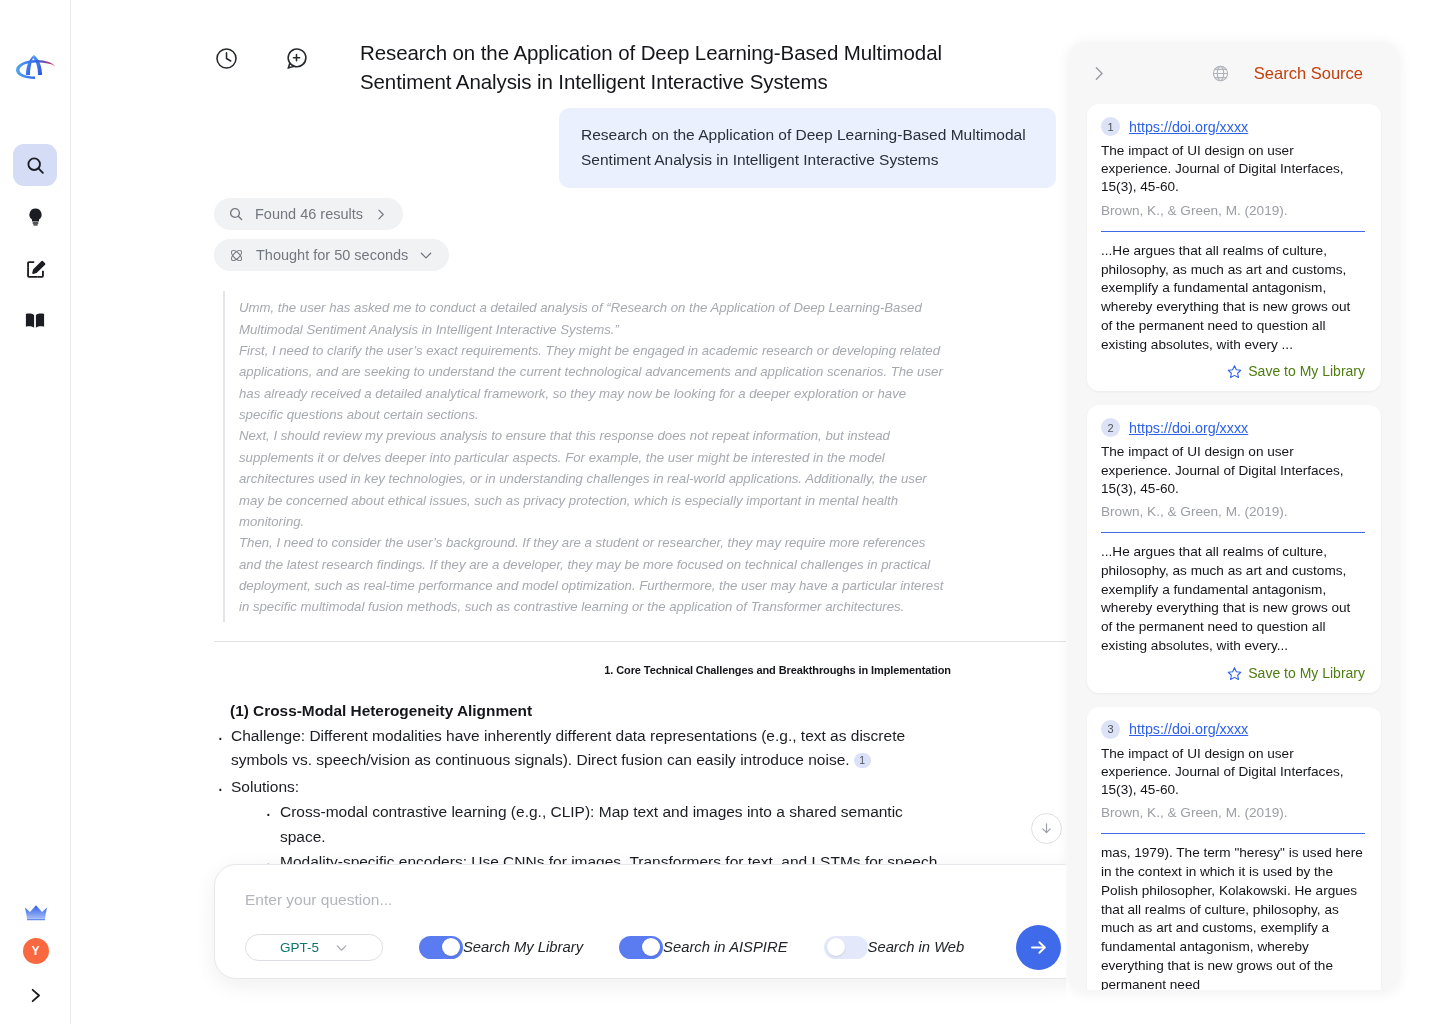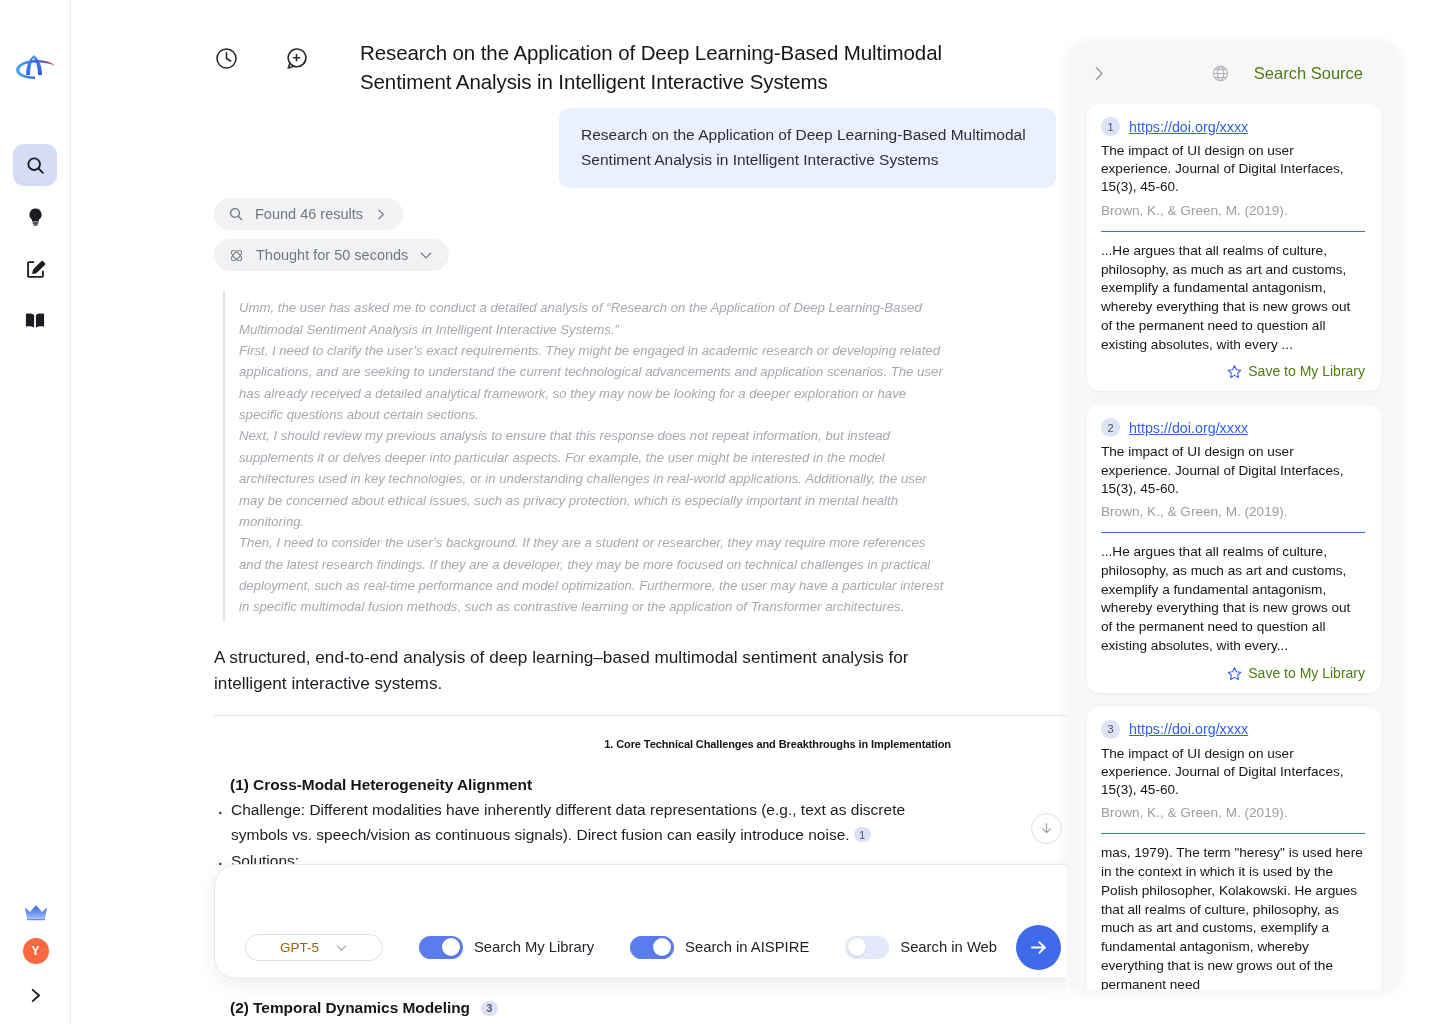--- a/index.html
+++ b/index.html
@@ -143,23 +143,23 @@
     padding: 26px 28px 0 30px; background: transparent;
   }
   .composer-input::placeholder { color: #b2b5bc; }
   .composer-row {
     position: absolute; bottom: 0; left: 0; right: 0; height: 62px;
     display: flex; align-items: center; padding: 0 22px 0 30px; gap: 0;
   }
   .model-select {
     display: inline-flex; align-items: center; justify-content: center; gap: 16px;
     width: 138px; height: 27px; border: 1px solid #dcdee3; border-radius: 14px;
-    color: #a16207; font-size: 13.5px; cursor: pointer; background:#fff;
-  }
-  .toggle-group { display: flex; align-items: center; gap: 11px; margin-left: 36px; }
+    color: #0f766e; font-size: 13.5px; cursor: pointer; background:#fff;
+  }
+  .toggle-group { display: flex; align-items: center; margin-left: 36px; font-style: italic; }
   .toggle {
     width: 44px; height: 23px; border-radius: 12px; position: relative;
     cursor: pointer; flex: 0 0 44px;
     background: #e3e9fb;
   }
   .toggle.on { background: #5b7cf0; }
   .toggle .knob {
     position: absolute; top: 2.5px; left: 3px;
     width: 18px; height: 18px; border-radius: 50%; background: #fff;
     box-shadow: 0 1px 2px rgba(0,0,0,.12);
@@ -180,21 +180,21 @@
     box-shadow: 0 2px 14px rgba(30,35,60,.07);
     overflow: hidden;
   }
   .rp-head {
     display: flex; align-items: center; height: 62px;
     padding: 0 20px 0 12px;
   }
   .rp-collapse { width: 34px; height: 34px; display:flex; align-items:center; justify-content:center; cursor:pointer; }
   .rp-title {
     margin-left: auto; display: flex; align-items: center; gap: 24px;
-    color: #4d7c0f; font-size: 16.5px; padding-right: 16px;
+    color: #c2410c; font-size: 16.5px; padding-right: 16px;
   }
   .rp-scroll { padding: 0 18px 0 18px; height: 886px; overflow: hidden; }
   .src-card {
     background: #fff; border-radius: 12px;
     padding: 13px 16px 12px 14px; margin-bottom: 14px;
     box-shadow: 0 1px 3px rgba(20,25,50,.05);
   }
   .src-head { display: flex; align-items: center; gap: 9px; }
   .src-num {
     width: 19px; height: 19px; border-radius: 50%;
@@ -356,21 +356,20 @@
         </span>
       </div>
 
       <div class="thinking">
         <p>Umm, the user has asked me to conduct a detailed analysis of “Research on the Application of Deep Learning-Based Multimodal Sentiment Analysis in Intelligent Interactive Systems.”</p>
         <p>First, I need to clarify the user’s exact requirements. They might be engaged in academic research or developing related applications, and are seeking to understand the current technological advancements and application scenarios. The user has already received a detailed analytical framework, so they may now be looking for a deeper exploration or have specific questions about certain sections.</p>
         <p>Next, I should review my previous analysis to ensure that this response does not repeat information, but instead supplements it or delves deeper into particular aspects. For example, the user might be interested in the model architectures used in key technologies, or in understanding challenges in real-world applications. Additionally, the user may be concerned about ethical issues, such as privacy protection, which is especially important in mental health monitoring.</p>
         <p>Then, I need to consider the user’s background. If they are a student or researcher, they may require more references and the latest research findings. If they are a developer, they may be more focused on technical challenges in practical deployment, such as real-time performance and model optimization. Furthermore, the user may have a particular interest in specific multimodal fusion methods, such as contrastive learning or the application of Transformer architectures.</p>
       </div>
 
-      <p class="lede">A structured, end-to-end analysis of deep learning–based multimodal sentiment analysis for intelligent interactive systems.</p>
       <hr class="hr">
 
       <h2 class="sec">1. Core Technical Challenges and Breakthroughs in Implementation</h2>
 
       
       <h3 class="sub">
         <span>(1) Cross-Modal Heterogeneity Alignment</span>
       </h3>
       <ul class="bullets">
         <li>
@@ -400,20 +399,21 @@
     <div class="scroll-down">
       <span>
         <svg width="15" height="15" viewBox="0 0 24 24" fill="none" stroke="#9a9da4" stroke-width="1.9" stroke-linecap="round" stroke-linejoin="round">
           <line x1="12" y1="4.5" x2="12" y2="18"></line>
             <polyline points="6,12.5 12,18.6 18,12.5"></polyline>
         </svg>
       </span>
     </div>
 
     <div class="composer">
+      <input class="composer-input" type="text" placeholder="Enter your question..." style="">
       <div class="composer-row">
         <div class="model-select">
           <span>GPT-5</span>
           <span>
             <svg width="13" height="13" viewBox="0 0 24 24" fill="none" stroke="#a8abb2" stroke-width="2.2" stroke-linecap="round" stroke-linejoin="round">
               <polyline points="4,9 12,17 20,9"></polyline>
             </svg>
           </span>
         </div>
 

